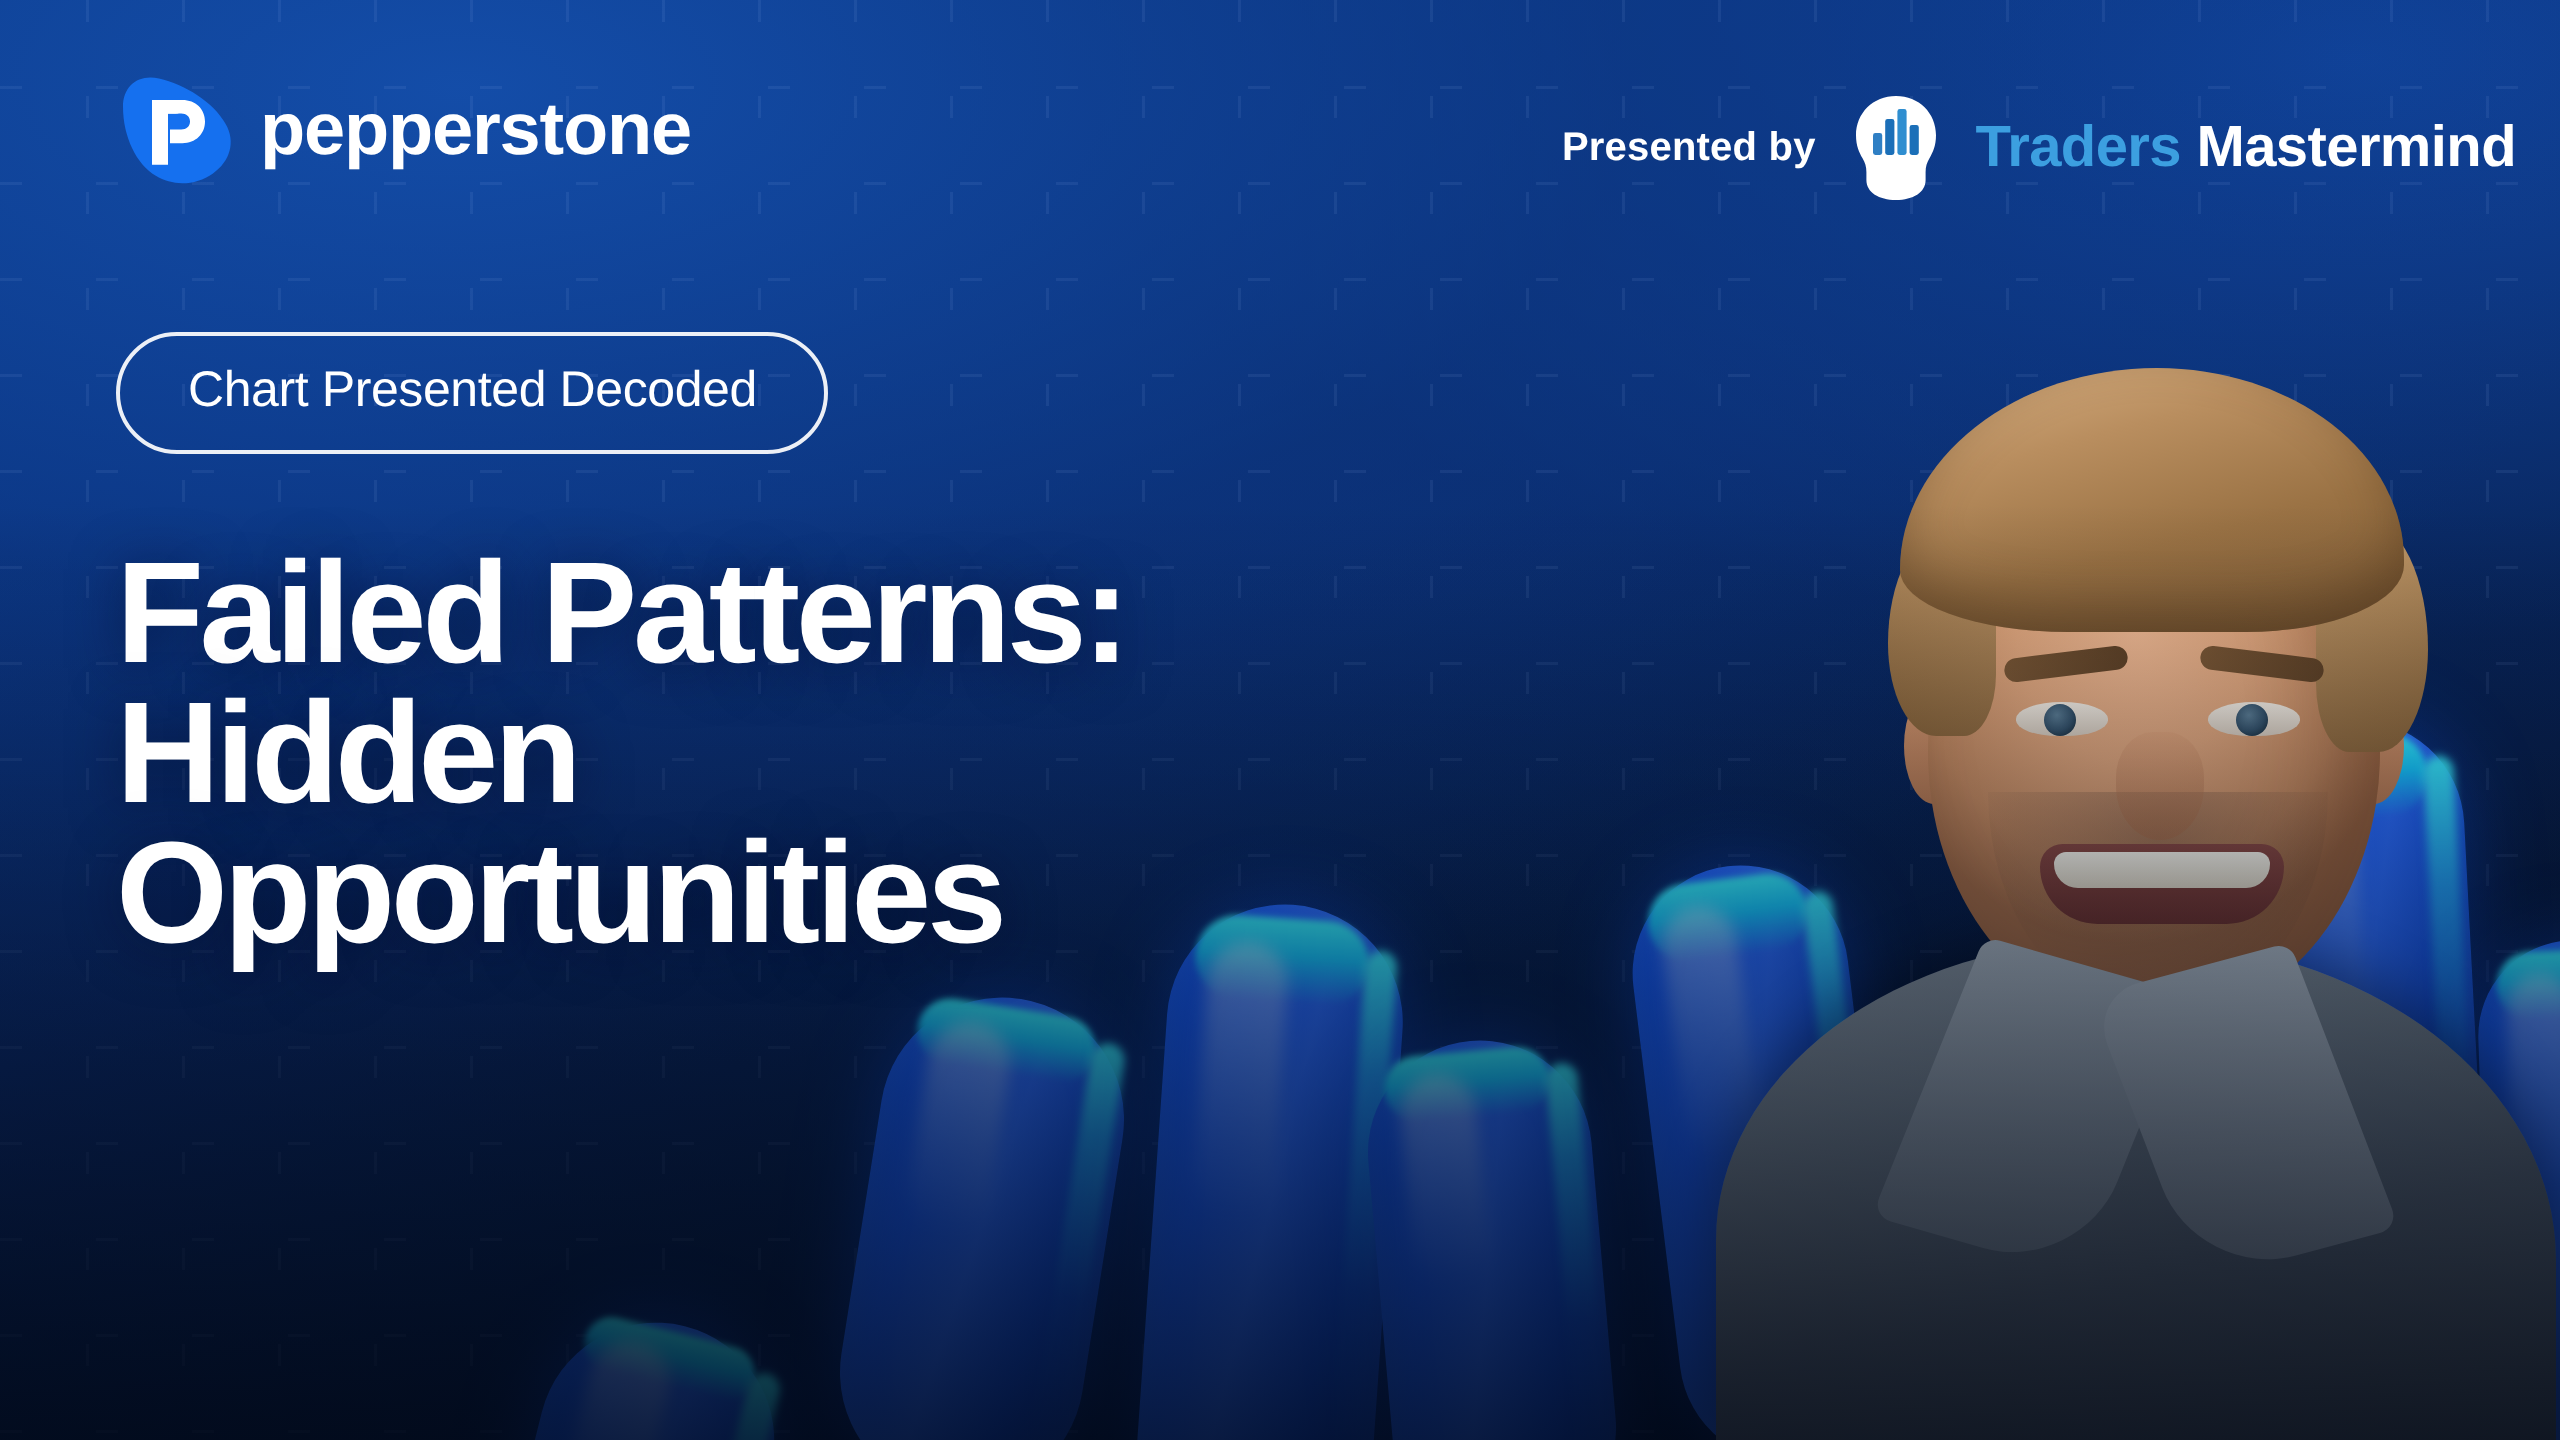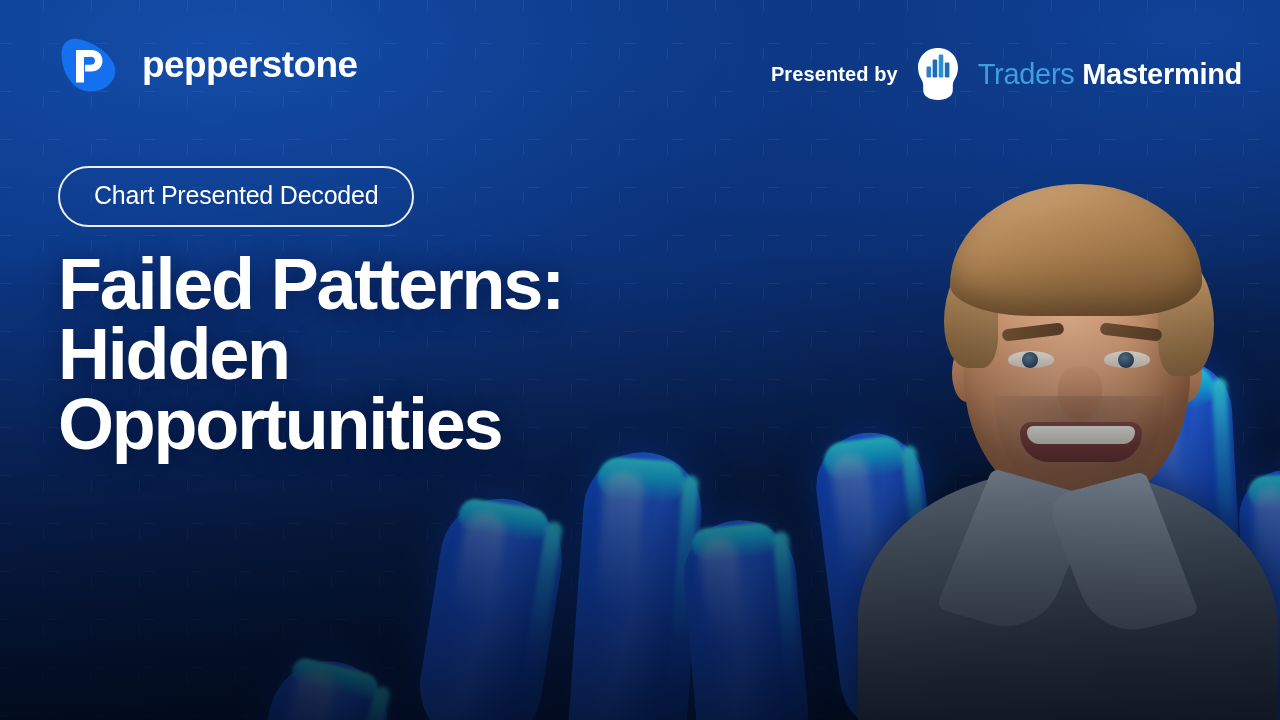--- a/index.html
+++ b/index.html
@@ -106,34 +106,34 @@
           background:linear-gradient(180deg,#8c4b45 0%,#6d332f 100%);
           border-radius:18px 18px 46px 46px; overflow:hidden; }
   #teeth{ position:absolute; left:7px; top:4px; width:108px; height:18px; border-radius:6px 6px 12px 12px;
           background:linear-gradient(180deg,#fffdf4,#e4ddcb); }
   #stubble{ position:absolute; left:182px; bottom:212px; width:170px; height:112px;
             border-radius:0 0 50% 50% / 0 0 100% 100%;
             background:radial-gradient(60% 70% at 50% 20%, rgba(60,45,40,.30), rgba(60,45,40,.10) 70%, transparent 100%); }
 
   
   #topbar{ position:absolute; left:0; top:0; width:1280px; height:140px; }
-  #brand{ position:absolute; left:58px; top:36px; display:flex; align-items:center; gap:24px; }
+  #brand{ position:absolute; left:58px; top:36px; display:flex; align-items:center; gap:12px; }
   #brandname{ color:#fff; font-size:37px; font-weight:700; letter-spacing:-.6px; }
 
-  #presentedby{ position:absolute; right:38px; top:46px; display:flex; align-items:center; gap:14px;margin-left:16px; }
+  #presentedby{ position:absolute; right:22px; top:46px; display:flex; align-items:center; gap:14px;margin-left:16px; }
   #presented-label{ color:#fff; font-size:20px; font-weight:700; letter-spacing:.1px; }
   #tm-name{ font-size:29px; font-weight:400; letter-spacing:-.3px; white-space:nowrap; }
-  #tm-name .t1{ color:#3c9fe0; font-weight:400; }
+  #tm-name .t1{ color:#3c9fe0; font-weight:700; }
   #tm-name .t2{ color:#ffffff; font-weight:700; }
 
   
   #copy{ position:absolute; left:58px; top:166px; width:720px; }
   #eyebrow{ display:inline-block; padding:13px 34px 15px; border:2px solid rgba(255,255,255,.92);
             border-radius:999px; color:#fff; font-size:25px; font-weight:500; letter-spacing:-.2px; }
-  #headline{ margin-top:23px; color:#fff; font-size:72px; line-height:.97; font-weight:700;
+  #headline{ margin-top:46px; color:#fff; font-size:72px; line-height:.97; font-weight:700;
              letter-spacing:-2.2px; white-space:pre-line;
              text-shadow:0 3px 26px rgba(0,10,40,.55); }
 </style>
 </head>
 <body>
 
 <div id="stage">
 
   <div id="plusgrid"></div>
 

